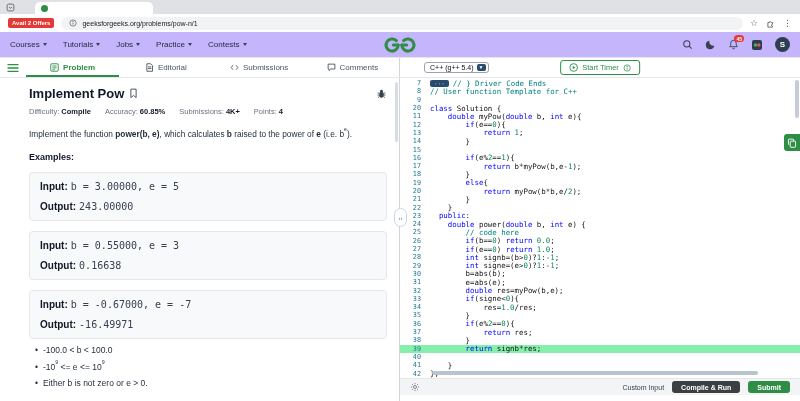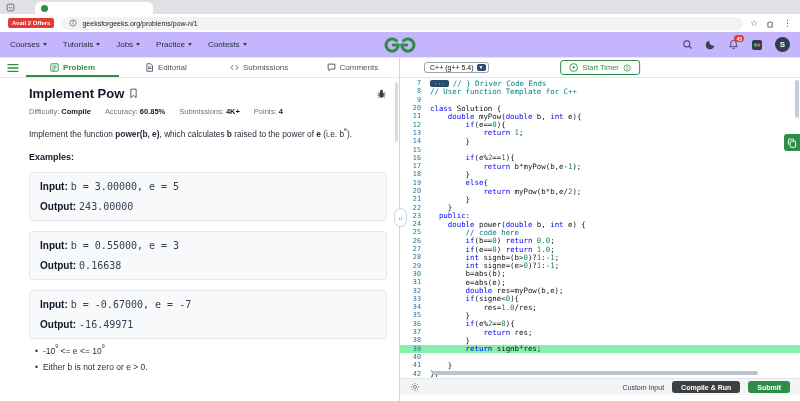--- a/index.html
+++ b/index.html
@@ -313,20 +313,21 @@
           <div class="example-box">
             <div class="io-line"><span class="io-label">Input:</span><span class="io-value">b = 0.55000, e = 3</span></div>
             <div class="io-line"><span class="io-label">Output:</span><span class="io-value">0.16638</span></div>
           </div>
           <div class="example-box">
             <div class="io-line"><span class="io-label">Input:</span><span class="io-value">b = -0.67000, e = -7</span></div>
             <div class="io-line"><span class="io-label">Output:</span><span class="io-value">-16.49971</span></div>
           </div>
         </div>
       <ul class="constraints-list">
+          <li><span>-100.0 &lt; b &lt; 100.0</span></li>
           <li><span>-10</span><sup>9</sup><span> &lt;= e &lt;= 10</span><sup>9</sup></li>
           <li><span>Either b is not zero or e &gt; 0.</span></li>
         </ul>
     </div>
     <div class="left-scrollbar"></div>
   </div>
 
   <div class="splitter">‹›</div>
 
   <div class="right-panel">

